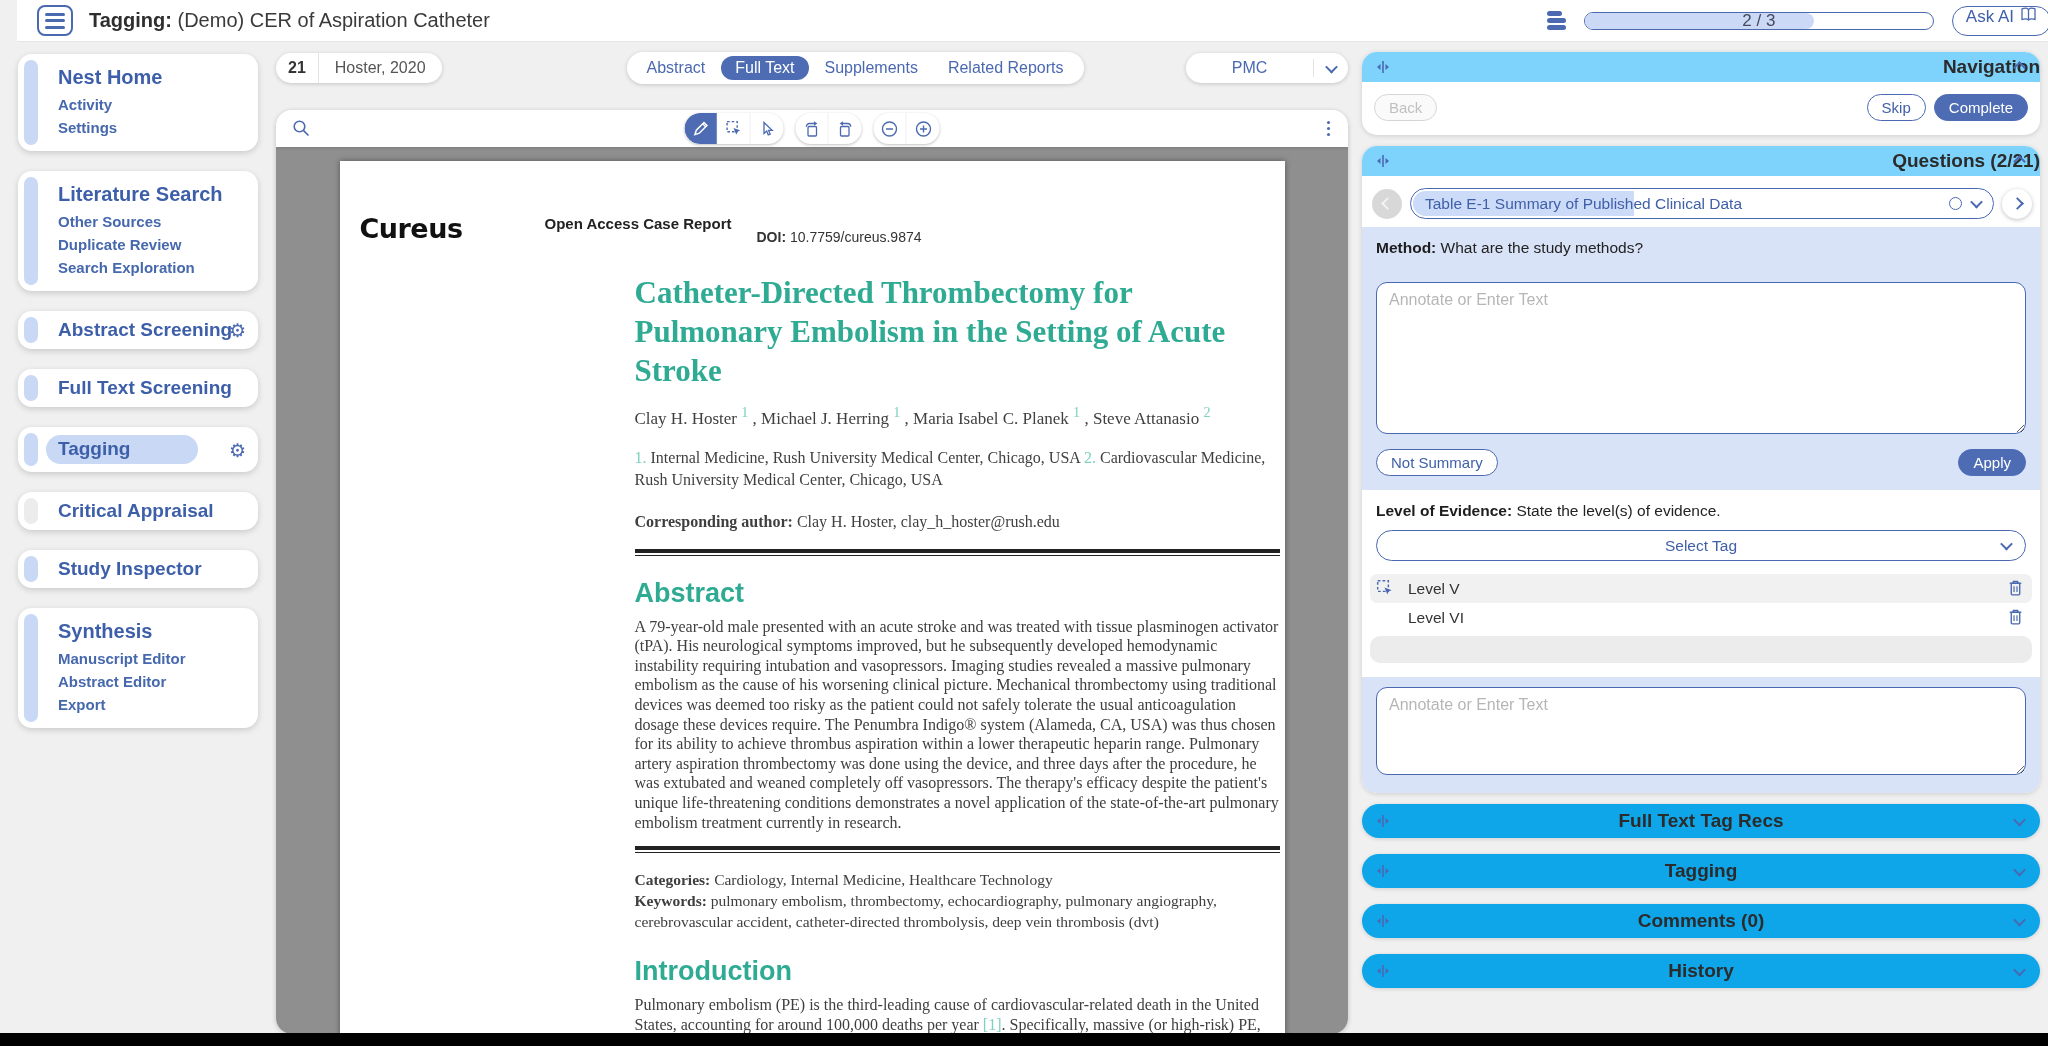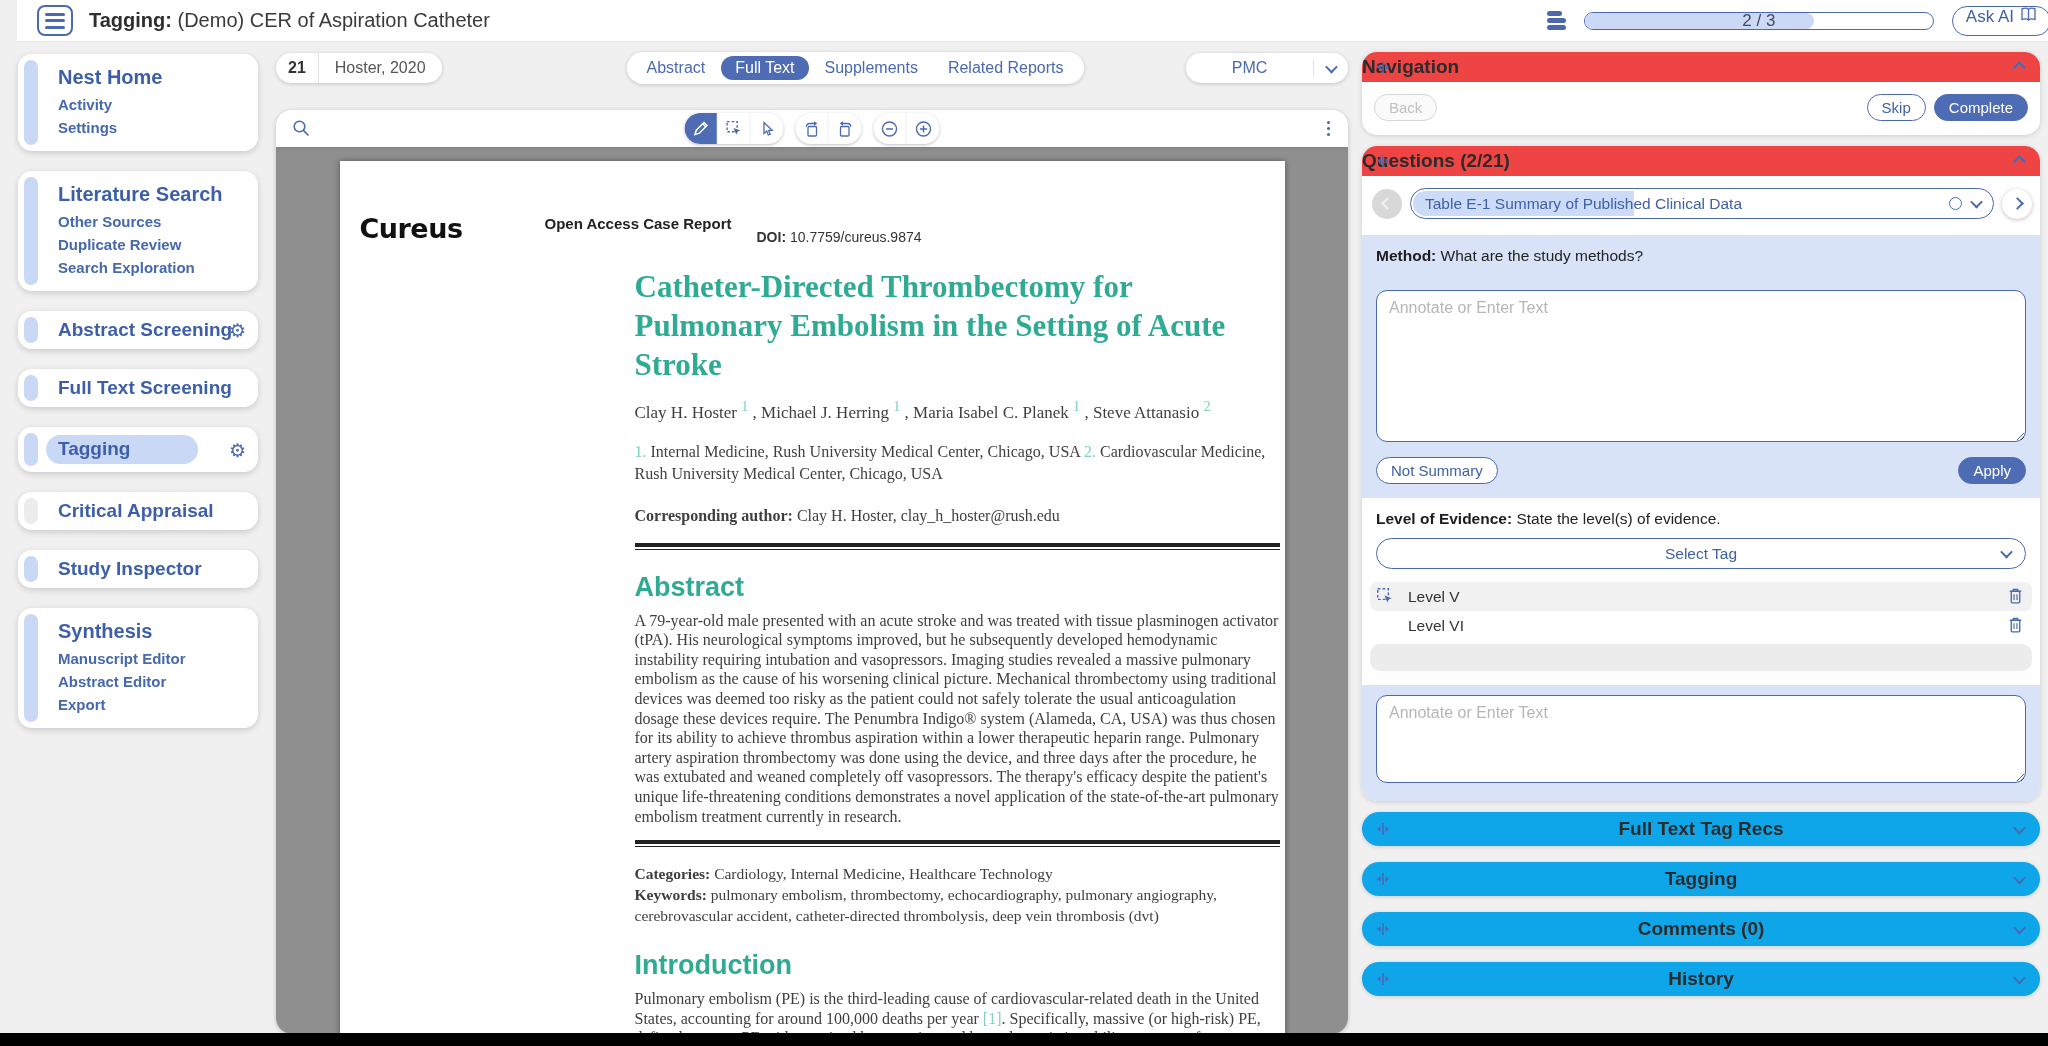--- a/index.html
+++ b/index.html
@@ -64,48 +64,48 @@
   .tbtn.sel { background:#4d6cb3; border-radius:16px 0 0 16px; }
   .tool-kebab { margin-left:auto; margin-right:18px; display:flex; flex-direction:column; gap:2.5px; cursor:pointer; }
   .tool-kebab i { width:3.5px; height:3.5px; border-radius:50%; background:#4a69b1; display:block; }
   .viewer { height:887px; background:#8f8f8f; overflow:hidden; display:flex; justify-content:center; }
   .page { width:945px; margin-top:14px; background:#fff; padding:52px 10px 0 20px; height:880px; overflow:hidden; box-shadow:0 0 6px rgba(0,0,0,.4); }
   .doc-head { display:flex; }
   .doc-logo { width:185px; font-size:27px; font-weight:bold; color:#111; letter-spacing:-0.5px; font-family:"DejaVu Sans", sans-serif; }
   .doc-type { width:212px; font-size:15px; font-weight:bold; color:#222; line-height:18px; padding-top:2px; }
   .doc-doi { font-size:14px; color:#333; padding-top:16px; }
   .doc-col { margin-left:275px; width:645px; }
-  .doc-title { margin-top:22px; font-family:"Liberation Serif", serif; font-weight:bold; font-size:31px; line-height:39px; color:#2fab93; }
+  .doc-title { margin-top:28px; font-family:"Liberation Serif", serif; font-weight:bold; font-size:31px; line-height:39px; color:#2fab93; }
   .doc-authors { margin-top:14px; font-family:"Liberation Serif", serif; font-size:17px; color:#3f3f3f; }
   .doc-authors sup, .aff-num, .cite { color:#7ed0bf; }
   .doc-affil { margin-top:18px; font-family:"Liberation Serif", serif; font-size:16px; line-height:22px; color:#3f3f3f; }
   .doc-corr { margin-top:22px; font-family:"Liberation Serif", serif; font-size:16px; color:#3f3f3f; }
   .rule { margin-top:18px; height:7px; border-top:4px solid #222; border-bottom:1.5px solid #222; }
   .doc-h2 { margin-top:22px; font-size:27px; font-weight:bold; color:#2fab93; }
   .doc-body { margin-top:8px; font-family:"Liberation Serif", serif; font-size:16px; line-height:19.6px; color:#3e3e3e; }
   .doc-meta { margin-top:16px; font-family:"Liberation Serif", serif; font-size:15.5px; line-height:21px; color:#3e3e3e; }
 
   
   .panel { position:absolute; left:1362px; top:52px; width:678px; }
   .sect { background:#fff; border-radius:15px; box-shadow:0 1px 5px rgba(0,0,0,.15); overflow:hidden; margin-bottom:11px; }
-  .sect-head { position:relative; height:30px; background:#ef4444; display:flex; align-items:center; justify-content:flex-start; }
+  .sect-head { position:relative; height:30px; background:#7dd3fc; display:flex; align-items:center; justify-content:flex-end; }
   .sect-head .ttl { font-size:19px; font-weight:bold; color:#2b2b2b; }
   .resize-ic { position:absolute; left:12px; top:50%; transform:translateY(-50%); cursor:col-resize; display:flex; }
   .collapse-ic { position:absolute; right:16px; top:50%; transform:translateY(-50%); cursor:pointer; }
   .bar { position:relative; height:34px; background:#0ea5e9; border-radius:17px; box-shadow:0 1px 4px rgba(0,0,0,.14); display:flex; align-items:center; justify-content:center; margin-bottom:16px; }
   .bar .ttl { font-size:19px; font-weight:bold; color:#2b2b2b; }
 
   .nav-body { display:flex; align-items:center; padding:12px 12px 14px; }
   .btn { font-size:15px; border-radius:15px; padding:4px 14px; cursor:pointer; border:1.6px solid #4a69b1; color:#3f5fa8; background:#fff; white-space:nowrap; }
   .btn.primary { background:#4d6cb3; color:#fff; border-color:#4d6cb3; }
   .btn.disabled { border-color:#d5d5d5; color:#c0c0c0; background:#fafafa; cursor:default; }
   .nav-spacer { flex:1; }
   .nav-body .btn + .btn { margin-left:8px; }
 
-  .qrow { display:flex; align-items:center; padding:12px 8px 16px 10px; gap:8px; }
+  .qrow { display:flex; align-items:center; padding:12px 8px 8px 10px; gap:8px; }
   .circ { width:30px; height:30px; border-radius:50%; display:flex; align-items:center; justify-content:center; cursor:pointer; flex:none; }
   .circ.gray { background:#d8d8d8; }
   .circ.gray .chev { border-color:#f2f2f2; }
   .circ.white { background:#fff; box-shadow:0 1px 4px rgba(0,0,0,.25); }
   .qdd { position:relative; flex:1; height:31px; border:1.6px solid #4a69b1; border-radius:16px; background:#fff; display:flex; align-items:center; overflow:hidden; cursor:pointer; }
   .qdd-hl { position:absolute; left:2px; top:2px; bottom:2px; width:38%; background:#ccdbf8; border-radius:14px 0 0 14px; }
   .qdd-txt { position:relative; margin-left:14px; font-size:15.5px; color:#3f5fa8; white-space:nowrap; }
   .qdd-icons { position:relative; margin-left:auto; margin-right:12px; display:flex; align-items:center; gap:10px; }
   .oring { width:13px; height:13px; border:1.7px solid #4a69b1; border-radius:50%; display:inline-block; }
 

